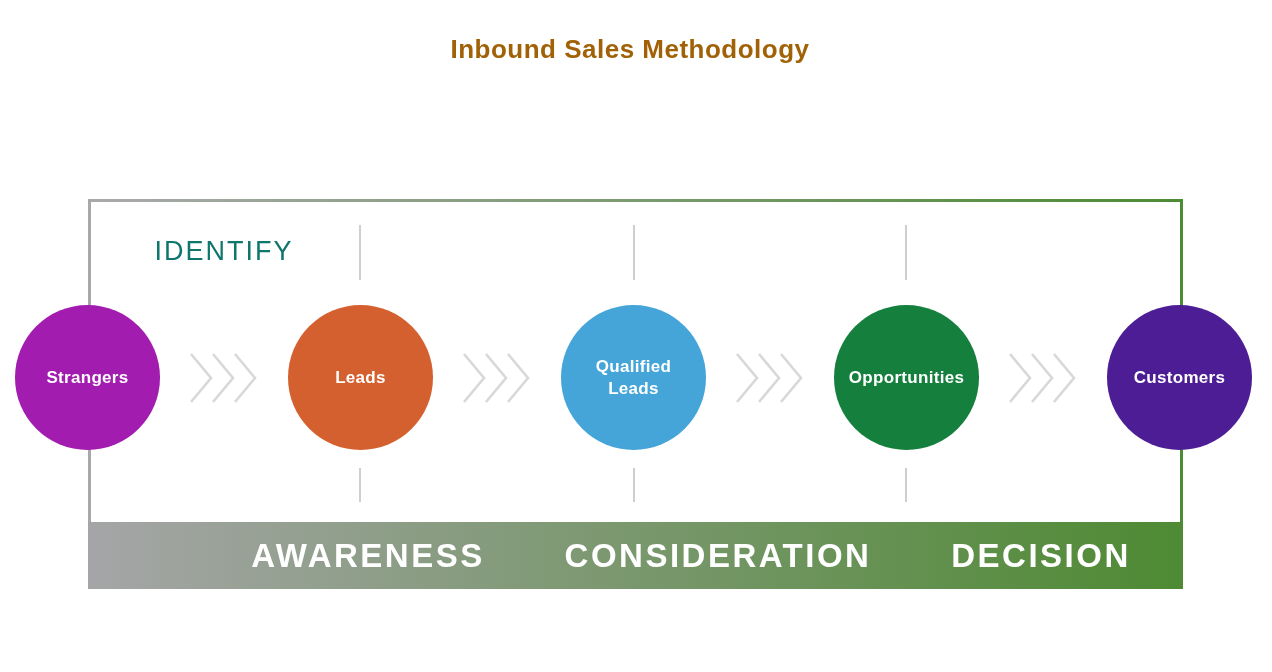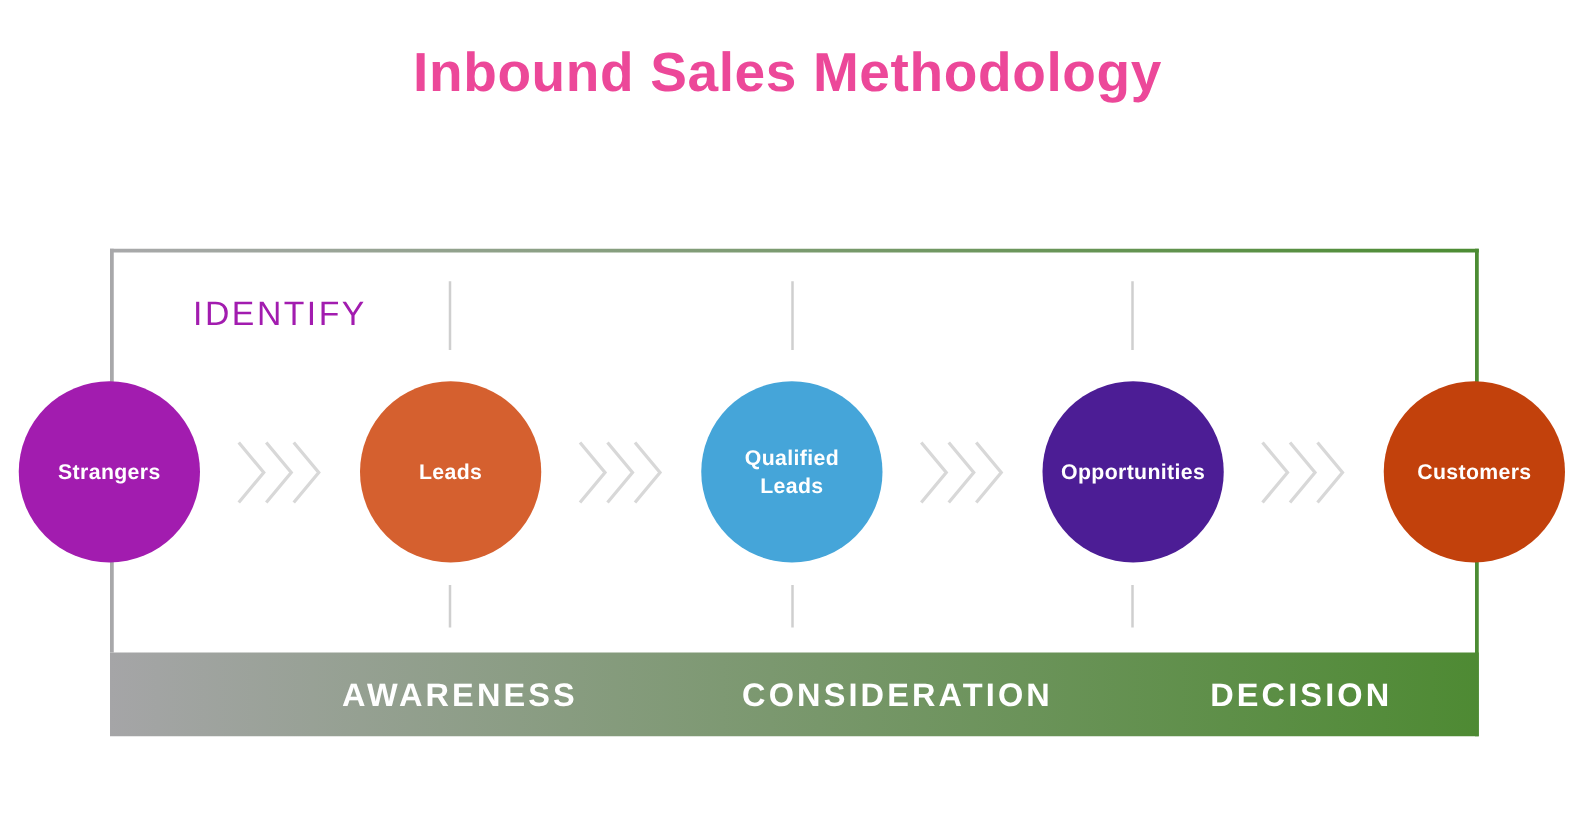--- a/index.html
+++ b/index.html
@@ -2,31 +2,31 @@
 <html><head>
 <meta charset="utf-8">
 <style>
   html,body{margin:0;padding:0;background:#ffffff;}
   .canvas{
     position:relative;width:1272px;height:672px;background:#ffffff;overflow:hidden;
     font-family:"Liberation Sans",sans-serif;
   }
   .title{
     position:absolute;left:0;top:34px;width:1260px;margin:0;
-    text-align:center;font-size:44px;font-weight:bold;color:#ec4899;letter-spacing:.5px;
+    text-align:center;font-size:26px;font-weight:bold;color:#a16207;letter-spacing:.5px;
   }
   
   .frame-top{position:absolute;left:88px;top:199px;width:1095px;height:3px;
     background:linear-gradient(to right,#a9a9ab,#4c8c33);}
   .frame-left{position:absolute;left:88px;top:199px;width:3px;height:323px;background:#a8a8aa;}
   .frame-right{position:absolute;left:1180px;top:199px;width:3px;height:390px;background:#4c8c33;}
   
   .stage{
     position:absolute;top:236px;transform:translateX(-50%);
-    font-size:27px;color:#a21caf;letter-spacing:2px;font-weight:500;white-space:nowrap;
+    font-size:27px;color:#0f766e;letter-spacing:2px;font-weight:500;white-space:nowrap;
   }
   .stage.s0{left:224px}.stage.s1{left:497px}.stage.s2{left:770px}.stage.s3{left:1044px}
   
   .div-top{position:absolute;top:225px;width:2px;height:55px;background:#cfcfcf;}
   .div-bottom{position:absolute;top:468px;width:2px;height:34px;background:#cfcfcf;}
   .dx0{left:359px}.dx1{left:633px}.dx2{left:905px}
   
   .circle{
     position:absolute;top:305px;width:145px;height:145px;border-radius:50%;
     display:flex;align-items:center;justify-content:center;z-index:3;
@@ -40,21 +40,21 @@
   
   .chev{position:absolute;top:351px;width:72px;height:54px;z-index:2;}
   .chev.a0{left:188px}.chev.a1{left:461px}.chev.a2{left:734px}.chev.a3{left:1007px}
   
   .bar{
     position:absolute;left:88px;top:522px;width:1095px;height:67px;
     background:linear-gradient(to right,#a5a5a7,#4e8a33);z-index:1;
   }
   .bar-label{
     position:absolute;top:50%;transform:translate(-50%,-50%);
-    color:#ffffff;font-size:26px;font-weight:600;letter-spacing:2.5px;white-space:nowrap;
+    color:#ffffff;font-size:33px;font-weight:600;letter-spacing:2.5px;white-space:nowrap;
   }
   .bar-label.b0{left:280px}.bar-label.b1{left:630px}.bar-label.b2{left:953px}
 </style>
 </head>
 <body>
 
 <div class="canvas">
 
   <h1 class="title">Inbound Sales Methodology</h1>
 
@@ -70,24 +70,24 @@
 
   <div class="circle c0" style="background: #a21caf;">
     <span class="circle-label">Strangers</span>
   </div>
   <div class="circle c1" style="background: rgb(213, 96, 47);">
     <span class="circle-label">Leads</span>
   </div>
   <div class="circle c2" style="background: rgb(69, 165, 217);">
     <span class="circle-label">Qualified Leads</span>
   </div>
-  <div class="circle c3" style="background: #4c1d95;">
+  <div class="circle c3" style="background: #15803d;">
     <span class="circle-label">Opportunities</span>
   </div>
-  <div class="circle c4" style="background: #c2410c;">
+  <div class="circle c4" style="background: #4c1d95;">
     <span class="circle-label">Customers</span>
   </div>
 
   <svg class="chev a0" viewBox="0 0 72 54">
     <path d="M3 3 L23 27 L3 51" fill="none" stroke="#d8d8d8" stroke-width="2.6"></path>
     <path d="M25 3 L45 27 L25 51" fill="none" stroke="#d8d8d8" stroke-width="2.6"></path>
     <path d="M47 3 L67 27 L47 51" fill="none" stroke="#d8d8d8" stroke-width="2.6"></path>
   </svg>
   <svg class="chev a1" viewBox="0 0 72 54">
     <path d="M3 3 L23 27 L3 51" fill="none" stroke="#d8d8d8" stroke-width="2.6"></path>

